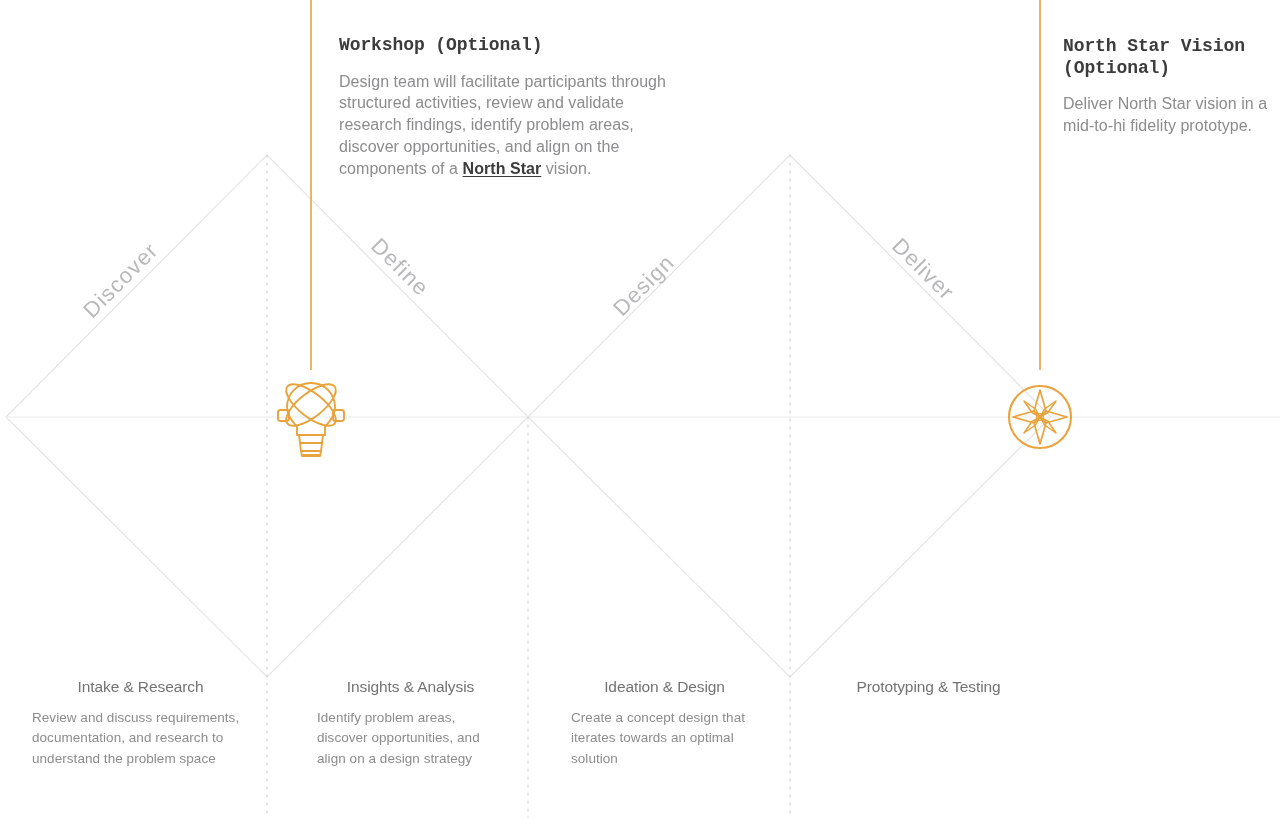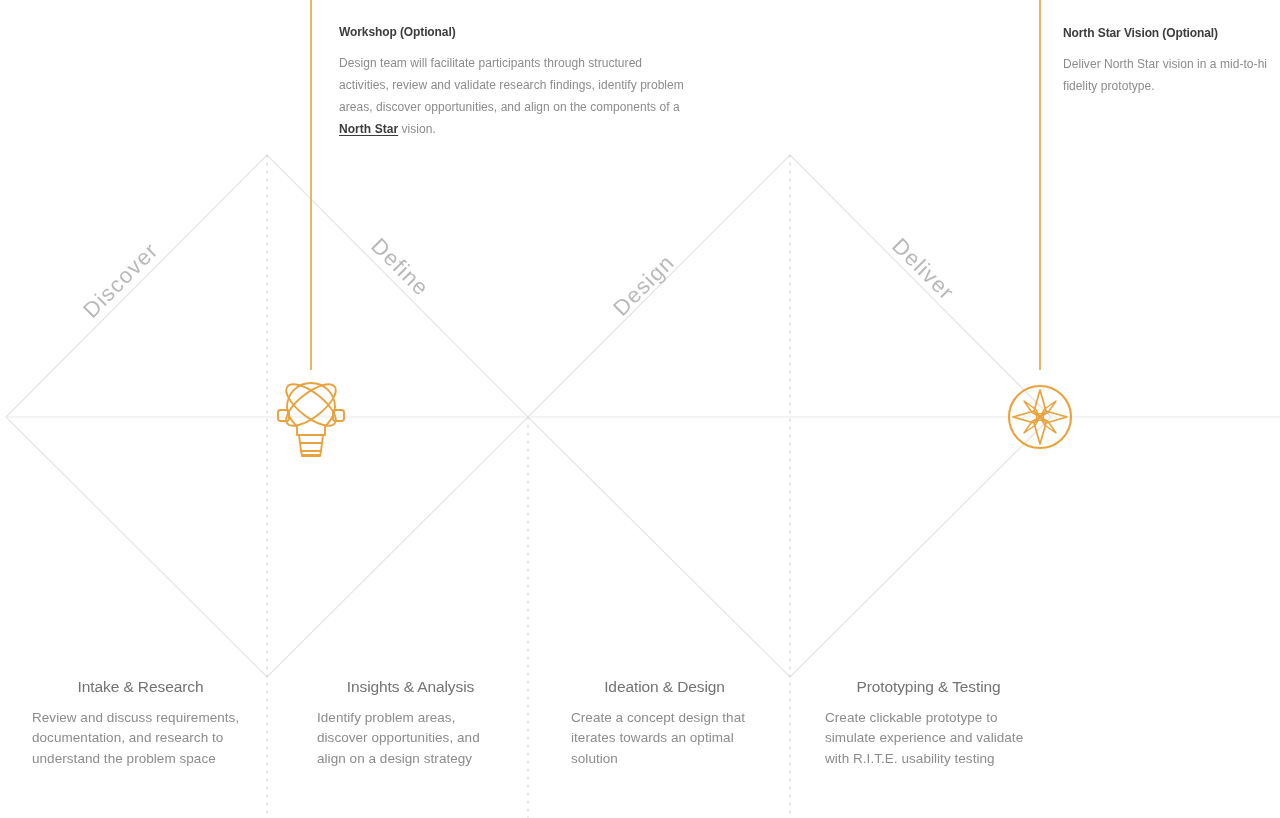--- a/index.html
+++ b/index.html
@@ -44,29 +44,30 @@
     white-space: nowrap;
     transform-origin: 0 0;
     user-select: none;
   }
 
   
   .callout {
     position: absolute;
   }
   .callout-title {
-    font-size: 12px;
+    font-size: 18px;
     font-weight: bold;
     color: #3c3c3c;
-    margin: 2px 0 14px 0;
+    margin: 12px 0 14px 0;
     line-height: 1.2;
     letter-spacing: -0.1px;
+    font-family: Liberation Mono, monospace;
   }
   .callout-body {
-    font-size: 12px;
+    font-size: 16px;
     color: #8c8c8e;
     line-height: 21.8px;
     margin: 0;
     letter-spacing: 0.05px;
   }
   .inline-link {
     color: #3c3c3c;
     font-weight: bold;
     text-decoration: underline;
     text-underline-offset: 2px;
@@ -184,16 +185,15 @@
     <p class="stage-body">Create a concept design that iterates towards an optimal solution</p>
   </div>
 
   <div class="stage-block" style="left:313px; top:678px; width:195px;">
     <div class="stage-title">Insights &amp; Analysis</div>
     <p class="stage-body">Identify problem areas, discover opportunities, and align on a design strategy</p>
   </div>
 
   <div class="stage-block" style="left:821px; top:678px; width:215px;">
     <div class="stage-title">Prototyping &amp; Testing</div>
-    <p class="stage-body">Create clickable prototype to simulate experience and validate with R.I.T.E. usability testing</p>
   </div>
 
 </div>
 
 </body></html>

